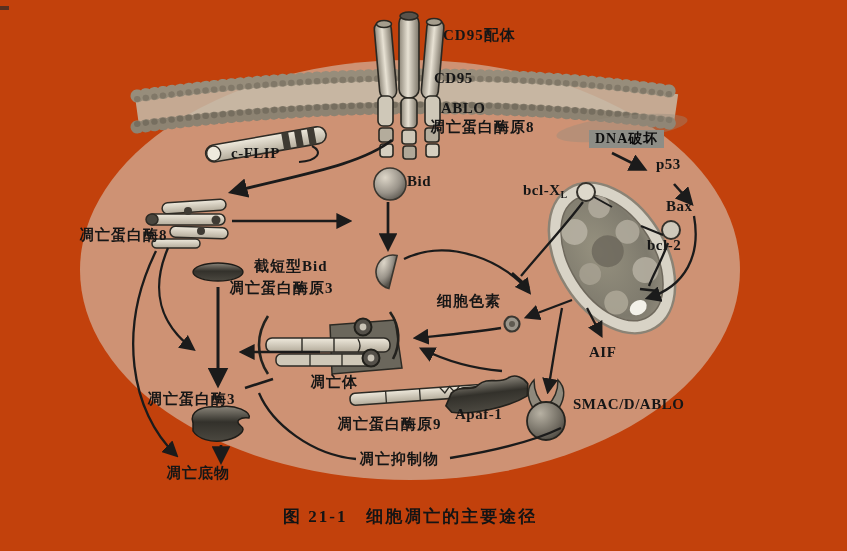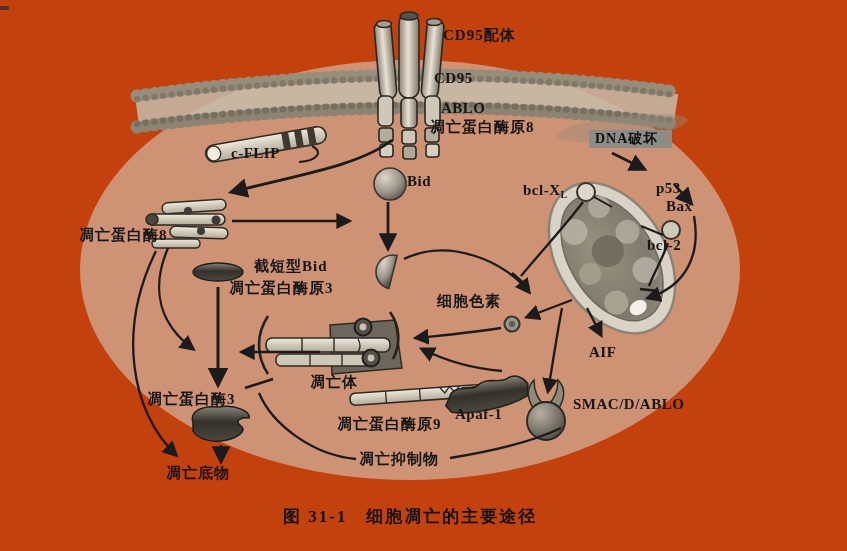--- a/index.html
+++ b/index.html
@@ -2,21 +2,21 @@
 <html><head>
 <meta charset="utf-8">
 <style>
   html,body{margin:0;padding:0;}
   body{background:#d8d6cf;font-family:"Liberation Serif","DejaVu Serif",serif;}
   #stage{position:relative;width:847px;height:551px;background:#c2410c;overflow:hidden;}
   #diagram-svg{position:absolute;left:0;top:0;}
   .lbl{position:absolute;white-space:pre;color:#161616;font-weight:bold;
        font-size:15px;line-height:1.1;letter-spacing:.5px;}
   .cjk{letter-spacing:1px;}
-  .box{background:#8d8d86;color:#0d0d0d;padding:1px 14px 2px 6px;}
+  .box{background:#8d8d86;color:#0d0d0d;padding:1px 6px 2px 6px;}
   .sub{font-size:10px;vertical-align:-3px;letter-spacing:0;}
   .caption{font-size:17px;letter-spacing:2px;color:#141414;}
 </style>
 </head>
 <body>
 
 <div id="stage">
 
 <svg id="diagram-svg" width="847" height="551" viewBox="0 0 847 551">
   <defs>
@@ -217,33 +217,33 @@
     <path d="M450,458 C500,450 536,440 561,428"></path>
   </g>
 </svg>
 
 <div class="lbl cjk" style="left:443px;top:27px;">CD95配体</div>
 <div class="lbl" style="left:434px;top:70px;">CD95</div>
 <div class="lbl" style="left:441px;top:100px;">ABLO</div>
 <div class="lbl cjk" style="left:430px;top:119px;">凋亡蛋白酶原8</div>
 <div class="lbl" style="left:231px;top:145px;">c-FLIP</div>
 <div class="lbl cjk box" style="left:589px;top:130px;font-size:14px;">DNA破坏</div>
-<div class="lbl" style="left:656px;top:180px;">p53</div>
+<div class="lbl" style="left:656px;top:156px;">p53</div>
 <div class="lbl" style="left:666px;top:198px;">Bax</div>
 <div class="lbl" style="left:523px;top:182px;"><span>bcl-X</span><span class="sub">L</span></div>
 <div class="lbl" style="left:647px;top:237px;">bcl-2</div>
 <div class="lbl" style="left:407px;top:173px;">Bid</div>
 <div class="lbl cjk" style="left:79px;top:227px;">凋亡蛋白酶8</div>
 <div class="lbl cjk" style="left:254px;top:258px;">截短型Bid</div>
 <div class="lbl cjk" style="left:229px;top:280px;">凋亡蛋白酶原3</div>
 <div class="lbl cjk" style="left:437px;top:293px;">细胞色素</div>
 <div class="lbl" style="left:589px;top:344px;">AIF</div>
 <div class="lbl cjk" style="left:310px;top:374px;">凋亡体</div>
 <div class="lbl cjk" style="left:337px;top:416px;">凋亡蛋白酶原9</div>
 <div class="lbl" style="left:455px;top:406px;">Apaf-1</div>
 <div class="lbl" style="left:573px;top:396px;">SMAC/D/ABLO</div>
 <div class="lbl cjk" style="left:147px;top:391px;">凋亡蛋白酶3</div>
 <div class="lbl cjk" style="left:359px;top:451px;">凋亡抑制物</div>
 <div class="lbl cjk" style="left:166px;top:465px;">凋亡底物</div>
 
-<div class="lbl caption" style="left:283px;top:508px;">图 31-1   细胞凋亡的主要途径</div>
+<div class="lbl caption" style="left:283px;top:508px;">图 21-1   细胞凋亡的主要途径</div>
 
 </div>
 
 </body></html>

